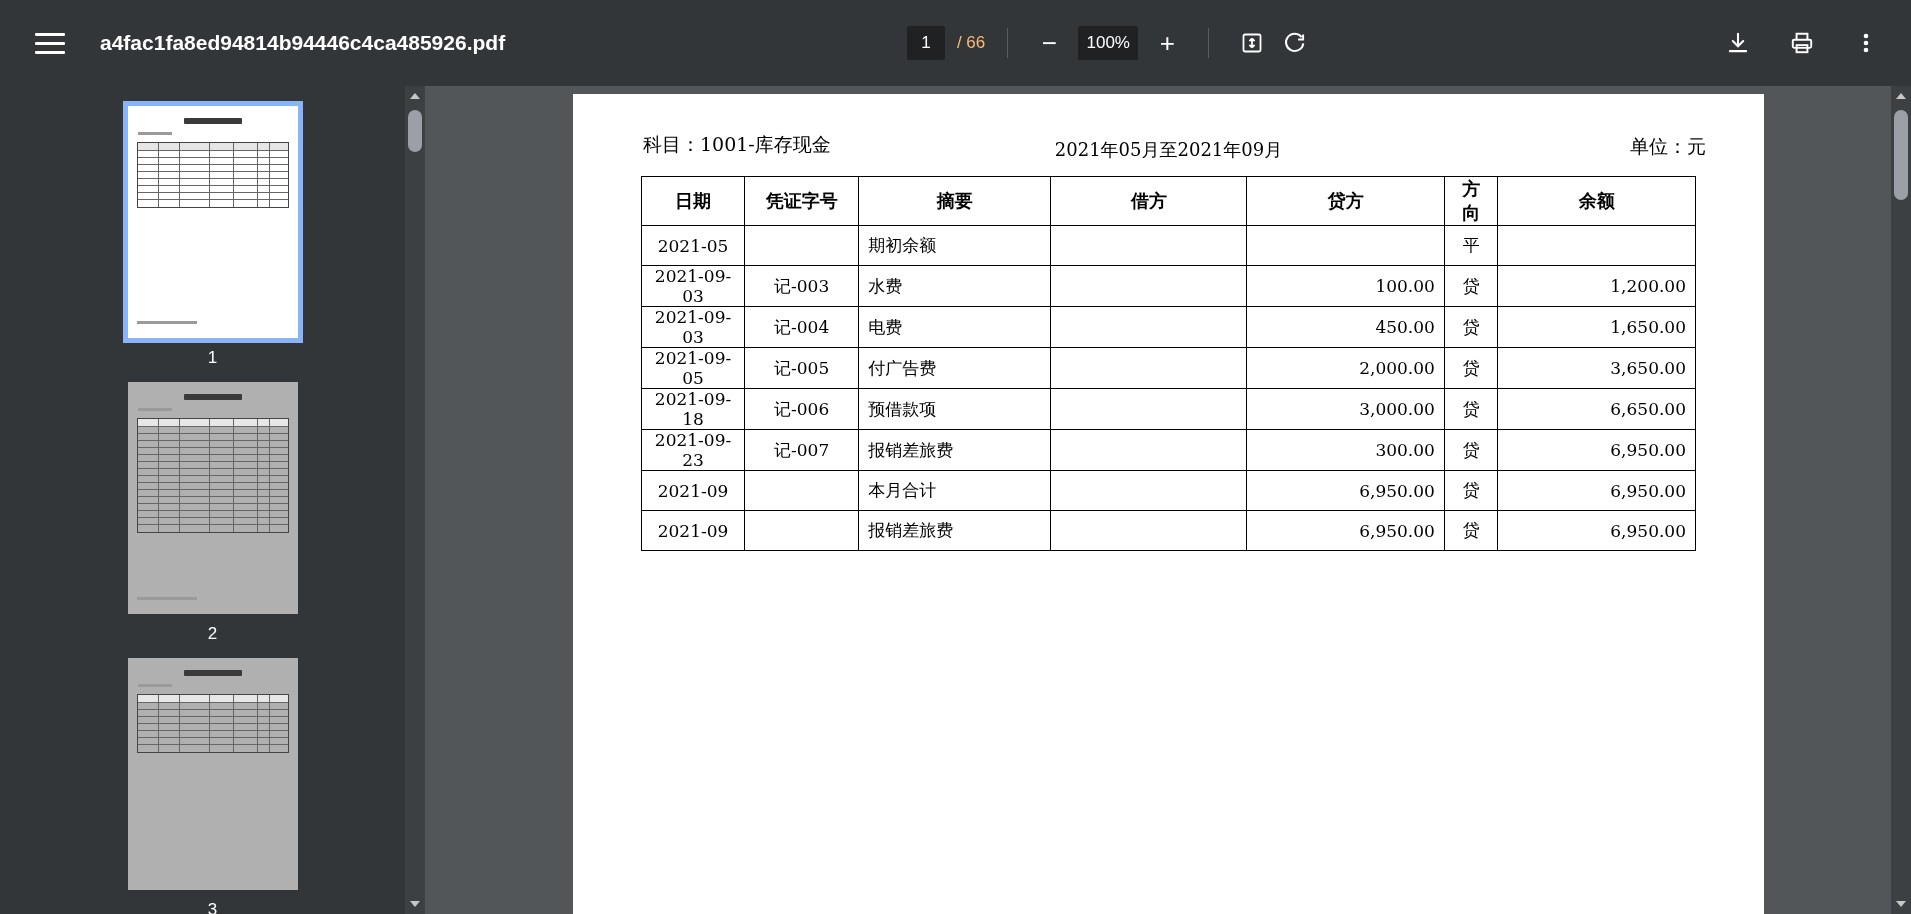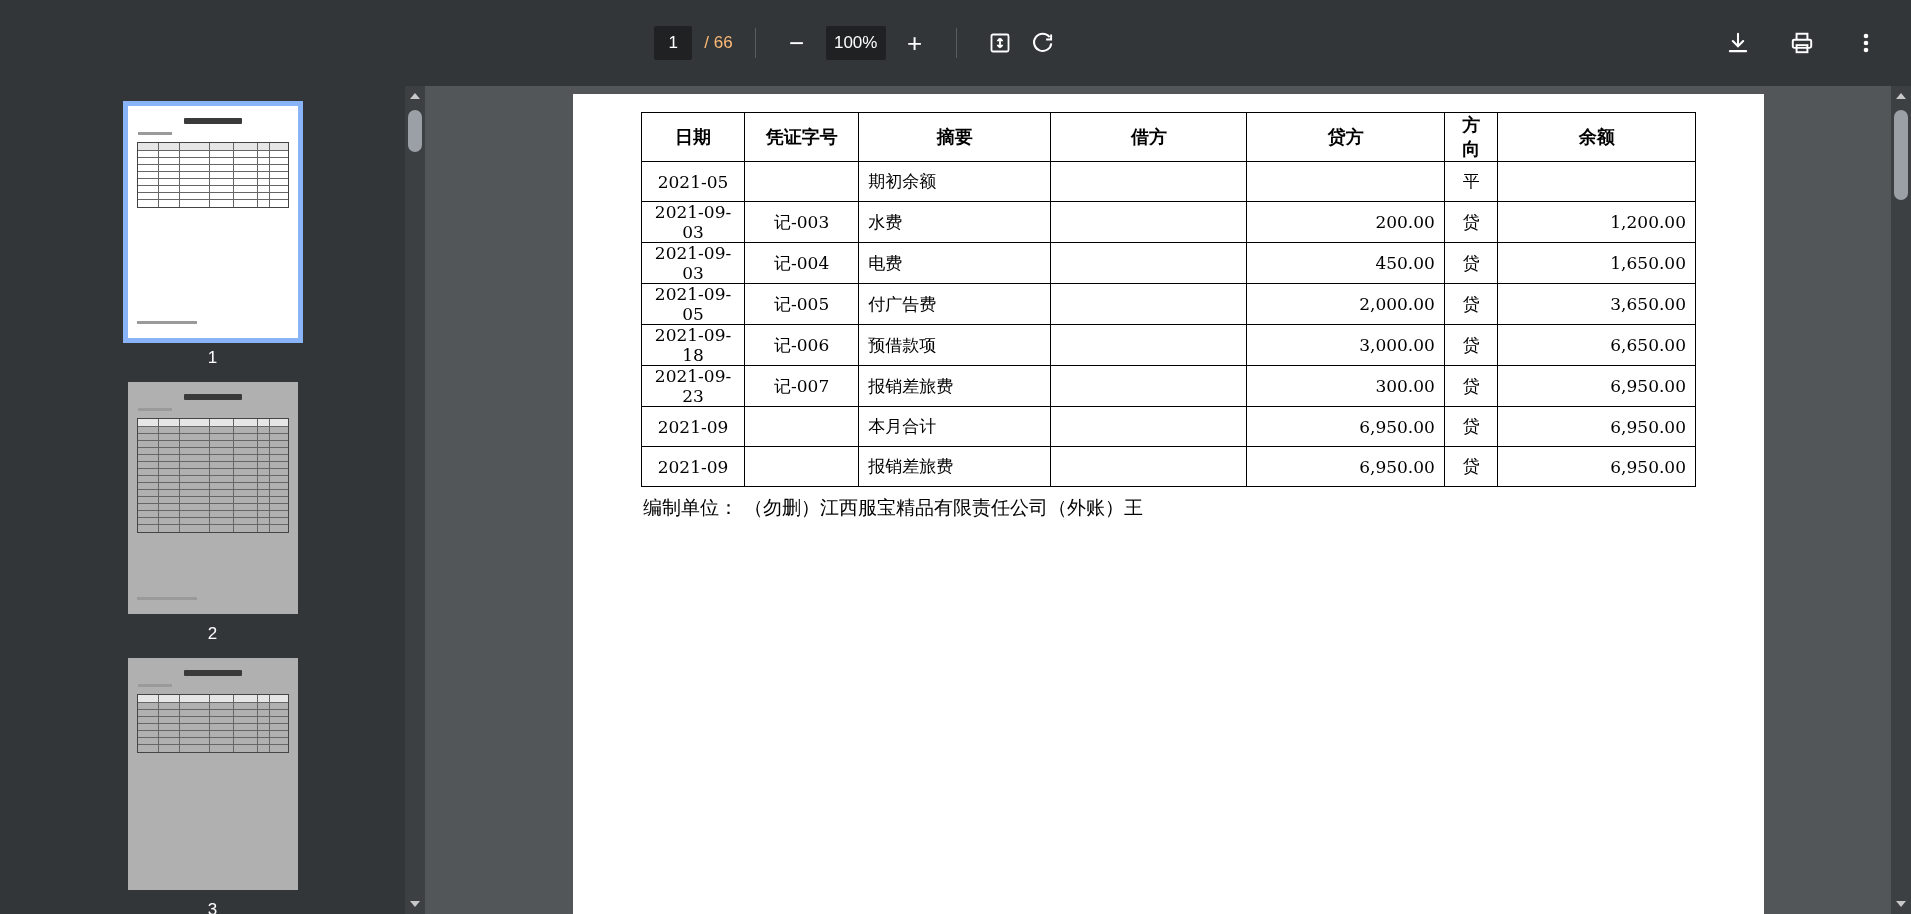--- a/index.html
+++ b/index.html
@@ -215,20 +215,28 @@
   .view-sb-up { top: 0; }
   .view-sb-down { bottom: 0; }
   .tri { width: 0; height: 0; }
   .tri-up { border-left: 5px solid transparent; border-right: 5px solid transparent; border-bottom: 6px solid #c7c7c7; }
   .tri-down { border-left: 5px solid transparent; border-right: 5px solid transparent; border-top: 6px solid #c7c7c7; }
 </style>
 </head>
 <body>
 
 <div class="toolbar">
+  <div class="tb-left">
+    <div class="hamburger">
+      <span></span>
+        <span></span>
+        <span></span>
+    </div>
+    <div class="doc-title">a4fac1fa8ed94814b94446c4ca485926.pdf</div>
+  </div>
 
   <div class="tb-center">
     <input class="page-box" value="1" style="">
     <span class="page-total">/ 66</span>
     <div class="tb-sep"></div>
     <div class="zoom-btn">−</div>
     <div class="zoom-val">100%</div>
     <div class="zoom-btn">+</div>
     <div class="tb-sep"></div>
     <div class="icon-btn">
@@ -614,20 +622,25 @@
       <div class="thumb-sb-down">
           <div class="tri tri-down"></div>
         </div>
     </div>
   </div>
 
   <div class="viewer">
     <div class="page-sheet">
 
 
+      <div class="doc-meta">
+        <span class="meta-left">科目：1001-库存现金</span>
+        <span class="meta-center">2021年05月至2021年09月</span>
+        <span class="meta-right">单位：元</span>
+      </div>
 
       <table class="ledger">
         <thead>
           <tr>
             <th class="c-date">日期</th>
             <th class="c-voucher">凭证字号</th>
             <th class="c-abs">摘要</th>
             <th class="c-debit">借方</th>
             <th class="c-credit">贷方</th>
             <th class="c-dir">方向</th>
@@ -642,21 +655,21 @@
             <td class="c-debit"></td>
             <td class="c-credit"></td>
             <td class="c-dir">平</td>
             <td class="c-bal"></td>
           </tr>
           <tr>
             <td class="c-date">2021-09-03</td>
             <td class="c-voucher">记-003</td>
             <td class="c-abs">水费</td>
             <td class="c-debit"></td>
-            <td class="c-credit">200.00</td>
+            <td class="c-credit">100.00</td>
             <td class="c-dir">贷</td>
             <td class="c-bal">1,200.00</td>
           </tr>
           <tr>
             <td class="c-date">2021-09-03</td>
             <td class="c-voucher">记-004</td>
             <td class="c-abs">电费</td>
             <td class="c-debit"></td>
             <td class="c-credit">450.00</td>
             <td class="c-dir">贷</td>
@@ -703,21 +716,20 @@
             <td class="c-voucher"></td>
             <td class="c-abs">报销差旅费</td>
             <td class="c-debit"></td>
             <td class="c-credit">6,950.00</td>
             <td class="c-dir">贷</td>
             <td class="c-bal">6,950.00</td>
           </tr>
         </tbody>
       </table>
 
-      <div class="doc-footer">编制单位： （勿删）江西服宝精品有限责任公司（外账）王</div>
     </div>
 
     <div class="view-sb">
       <div class="view-sb-up">
           <div class="tri tri-up"></div>
         </div>
       <div class="view-sb-thumb"></div>
       <div class="view-sb-down">
           <div class="tri tri-down"></div>
         </div>

